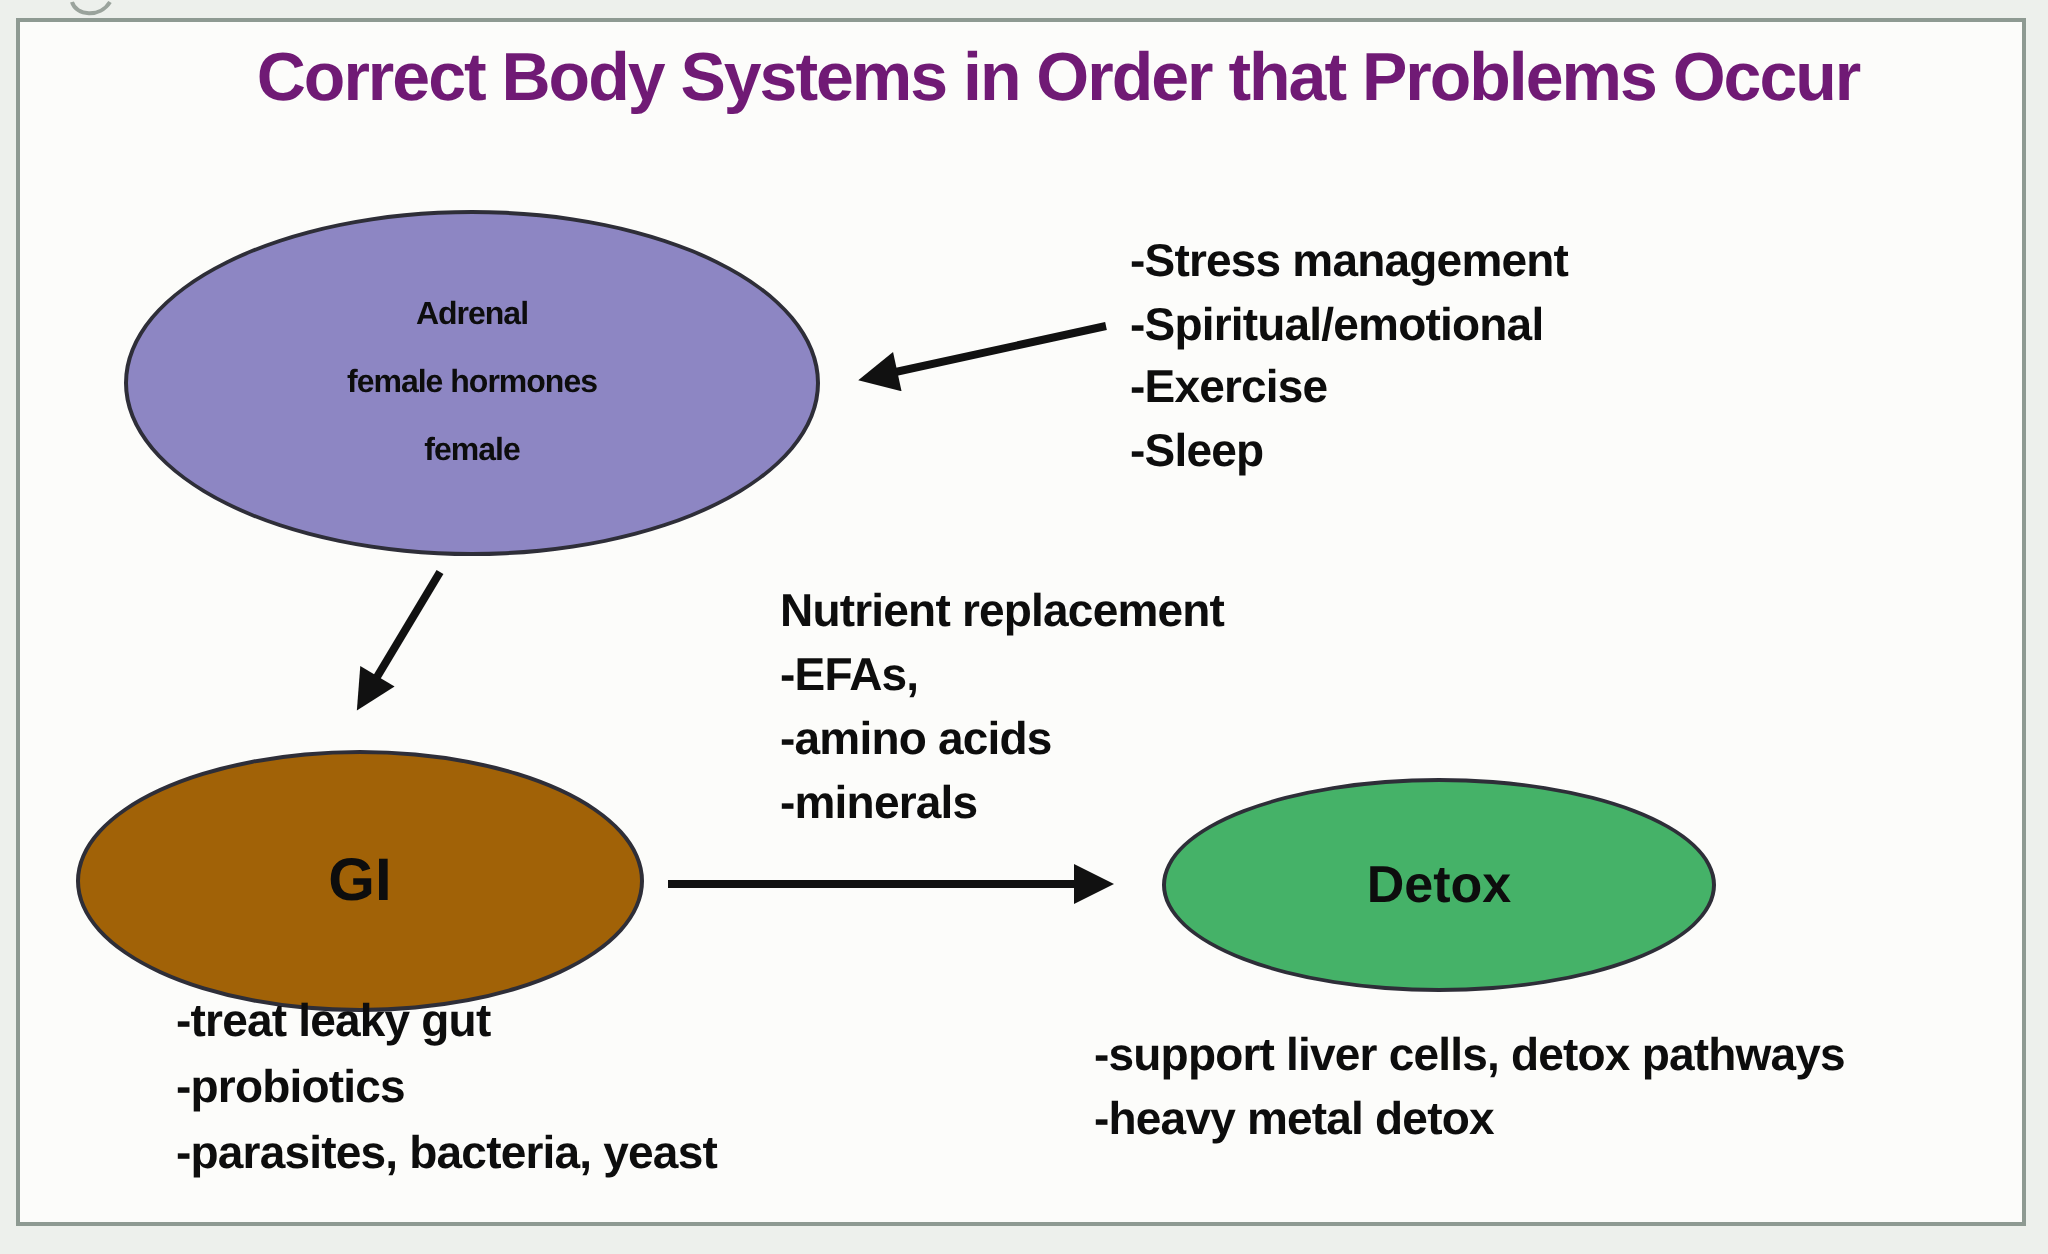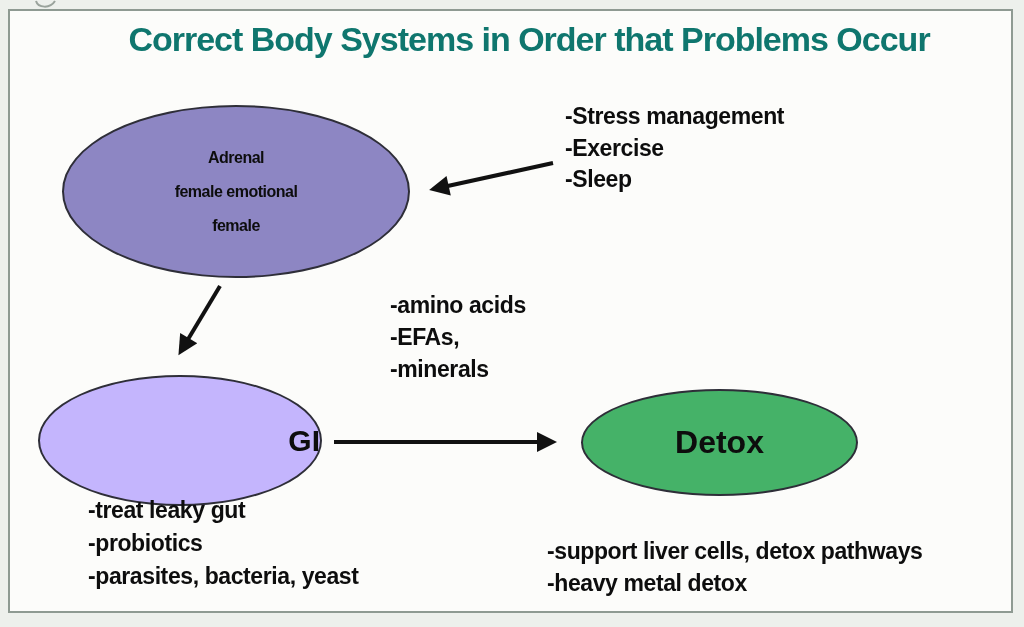--- a/index.html
+++ b/index.html
@@ -52,92 +52,94 @@
     line-height: 34px;
   }
   .ellipse-gi {
     left: 38px; top: 375px;
     width: 284px; height: 131px;
     font-size: 30px; font-weight: 600;
   }
   .ellipse-detox {
     left: 581px; top: 389px;
     width: 277px; height: 107px;
-    font-size: 32px; font-weight: 600;
+    font-size: 26px; font-weight: 600;
   }
 
   .note {
     position: absolute;
     color: #0d0d0d;
     font-size: 23px;
     font-weight: 600;
     letter-spacing: -0.4px;
     white-space: nowrap;
   }
   .note div { line-height: 32px; }
-  .note-adrenal-support { left: 565px; top: 101px; }
+  .note-adrenal-support { left: 565px; top: 115px; }
   .note-adrenal-support div { line-height: 31.5px; }
   .note-nutrient { left: 390px; top: 289px; }
   .note-gi-treatments { left: 88px; top: 494px; }
   .note-gi-treatments div { line-height: 33px; }
-  .note-detox-treatments { left: 547px; top: 511px; margin-top: 24px; }
+  .note-detox-treatments { left: 547px; top: 511px; }
 
   svg.arrows {
     position: absolute;
     left: 0; top: 0;
     pointer-events: none;
   }
   svg.arrows line { stroke: #111111; stroke-width: 4; }
   svg.arrows marker path { fill: #111111; }
 </style>
 </head>
 <body style="background: rgb(237, 240, 236);">
 
 <div class="frame" style="background: rgb(252, 252, 250); border-color: rgb(142, 154, 146);"></div>
 
 <svg class="artifact" width="26" height="10">
   <path d="M2,1 C4,8 16,9 21,1" fill="none" stroke="#9aa39c" stroke-width="2"></path>
 </svg>
 
-<div class="page-title" style="color: #0f766e; padding-left: 34px;">Correct Body Systems in Order that Problems Occur</div>
+<div class="page-title" style="color: #701a75; padding-left: 34px;">Correct Body Systems in Order that Problems Occur</div>
 
 <svg class="arrows" width="1024" height="627">
   <defs>
     <marker id="ah" viewBox="0 0 10 10" refX="7.5" refY="5" markerWidth="5.5" markerHeight="5" orient="auto">
       <path d="M0,0 L10,5 L0,10 Z"></path>
     </marker>
   </defs>
   <line x1="553" y1="163" x2="434" y2="189" marker-end="url(#ah)"></line>
   <line x1="220" y1="286" x2="181" y2="351" marker-end="url(#ah)"></line>
   <line x1="334" y1="442" x2="552" y2="442" marker-end="url(#ah)"></line>
 </svg>
 
 <div class="ellipse ellipse-adrenal" style="background-color: rgb(141, 134, 195); border-color: rgb(46, 46, 56);">
   <div>Adrenal</div>
-  <div>female emotional</div>
+  <div>female hormones</div>
   <div>female</div>
 </div>
 
-<div class="ellipse ellipse-gi" style="background-color: #c4b5fd; border-color: rgb(46, 46, 56); align-items: flex-end;">
+<div class="ellipse ellipse-gi" style="background-color: #a16207; border-color: rgb(46, 46, 56);">
   <div>GI</div>
 </div>
 
 <div class="ellipse ellipse-detox" style="background-color: rgb(69, 178, 104); border-color: rgb(46, 46, 56);">
   <div>Detox</div>
 </div>
 
 <div class="note note-adrenal-support">
   <div>-Stress management</div>
+  <div>-Spiritual/emotional</div>
   <div>-Exercise</div>
   <div>-Sleep</div>
 </div>
 
 <div class="note note-nutrient">
+  <div>Nutrient replacement</div>
+  <div>-EFAs,</div>
   <div>-amino acids</div>
-  <div>-EFAs,</div>
   <div>-minerals</div>
 </div>
 
 <div class="note note-gi-treatments">
   <div>-treat leaky gut</div>
   <div>-probiotics</div>
   <div>-parasites, bacteria, yeast</div>
 </div>
 
 <div class="note note-detox-treatments">

